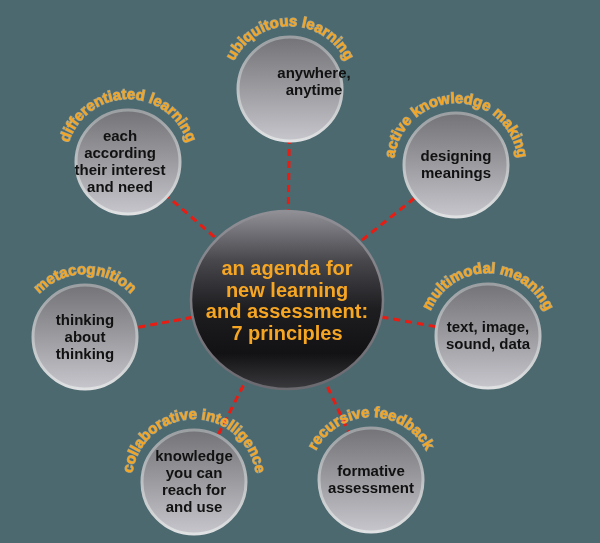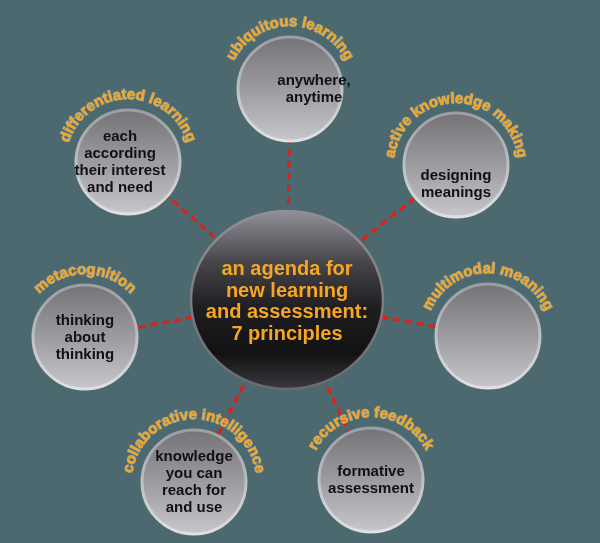--- a/index.html
+++ b/index.html
@@ -123,24 +123,26 @@
       <text class="arc-label"><textPath href="#arc-0" xlink:href="#arc-0" startOffset="50%">ubiquitous learning</textPath></text>
       <text class="arc-label"><textPath href="#arc-1" xlink:href="#arc-1" startOffset="50%">active knowledge making</textPath></text>
       <text class="arc-label"><textPath href="#arc-2" xlink:href="#arc-2" startOffset="50%">multimodal meaning</textPath></text>
       <text class="arc-label"><textPath href="#arc-3" xlink:href="#arc-3" startOffset="50%">recursive feedback</textPath></text>
       <text class="arc-label"><textPath href="#arc-4" xlink:href="#arc-4" startOffset="50%">collaborative intelligence</textPath></text>
       <text class="arc-label"><textPath href="#arc-5" xlink:href="#arc-5" startOffset="50%">metacognition</textPath></text>
       <text class="arc-label"><textPath href="#arc-6" xlink:href="#arc-6" startOffset="50%">differentiated learning</textPath></text>
     </g>
   </svg>
 
-  <div class="node-text" style="left:290px; top:89px;padding-left:48px;">anywhere,
+  <div class="node-text" style="left:290px; top:82px;padding-left:48px;">anywhere,
 anytime</div>
-  <div class="node-text" style="left:456px; top:165px;margin-top:19px;">designing
+  <div class="node-text" style="left:456px; top:165px;">designing
 meanings</div>
+  <div class="node-text" style="left:488px; top:336px;">text, image,
+sound, data</div>
   <div class="node-text" style="left:194px; top:482px;">knowledge
 you can
 reach for
 and use</div>
   <div class="node-text" style="left:371px; top:480px;">formative
 assessment</div>
   <div class="node-text" style="left:85px;  top:337px;text-align:center;">thinking
 about
 thinking</div>
   <div class="node-text" style="left:120px; top:162px;">each

